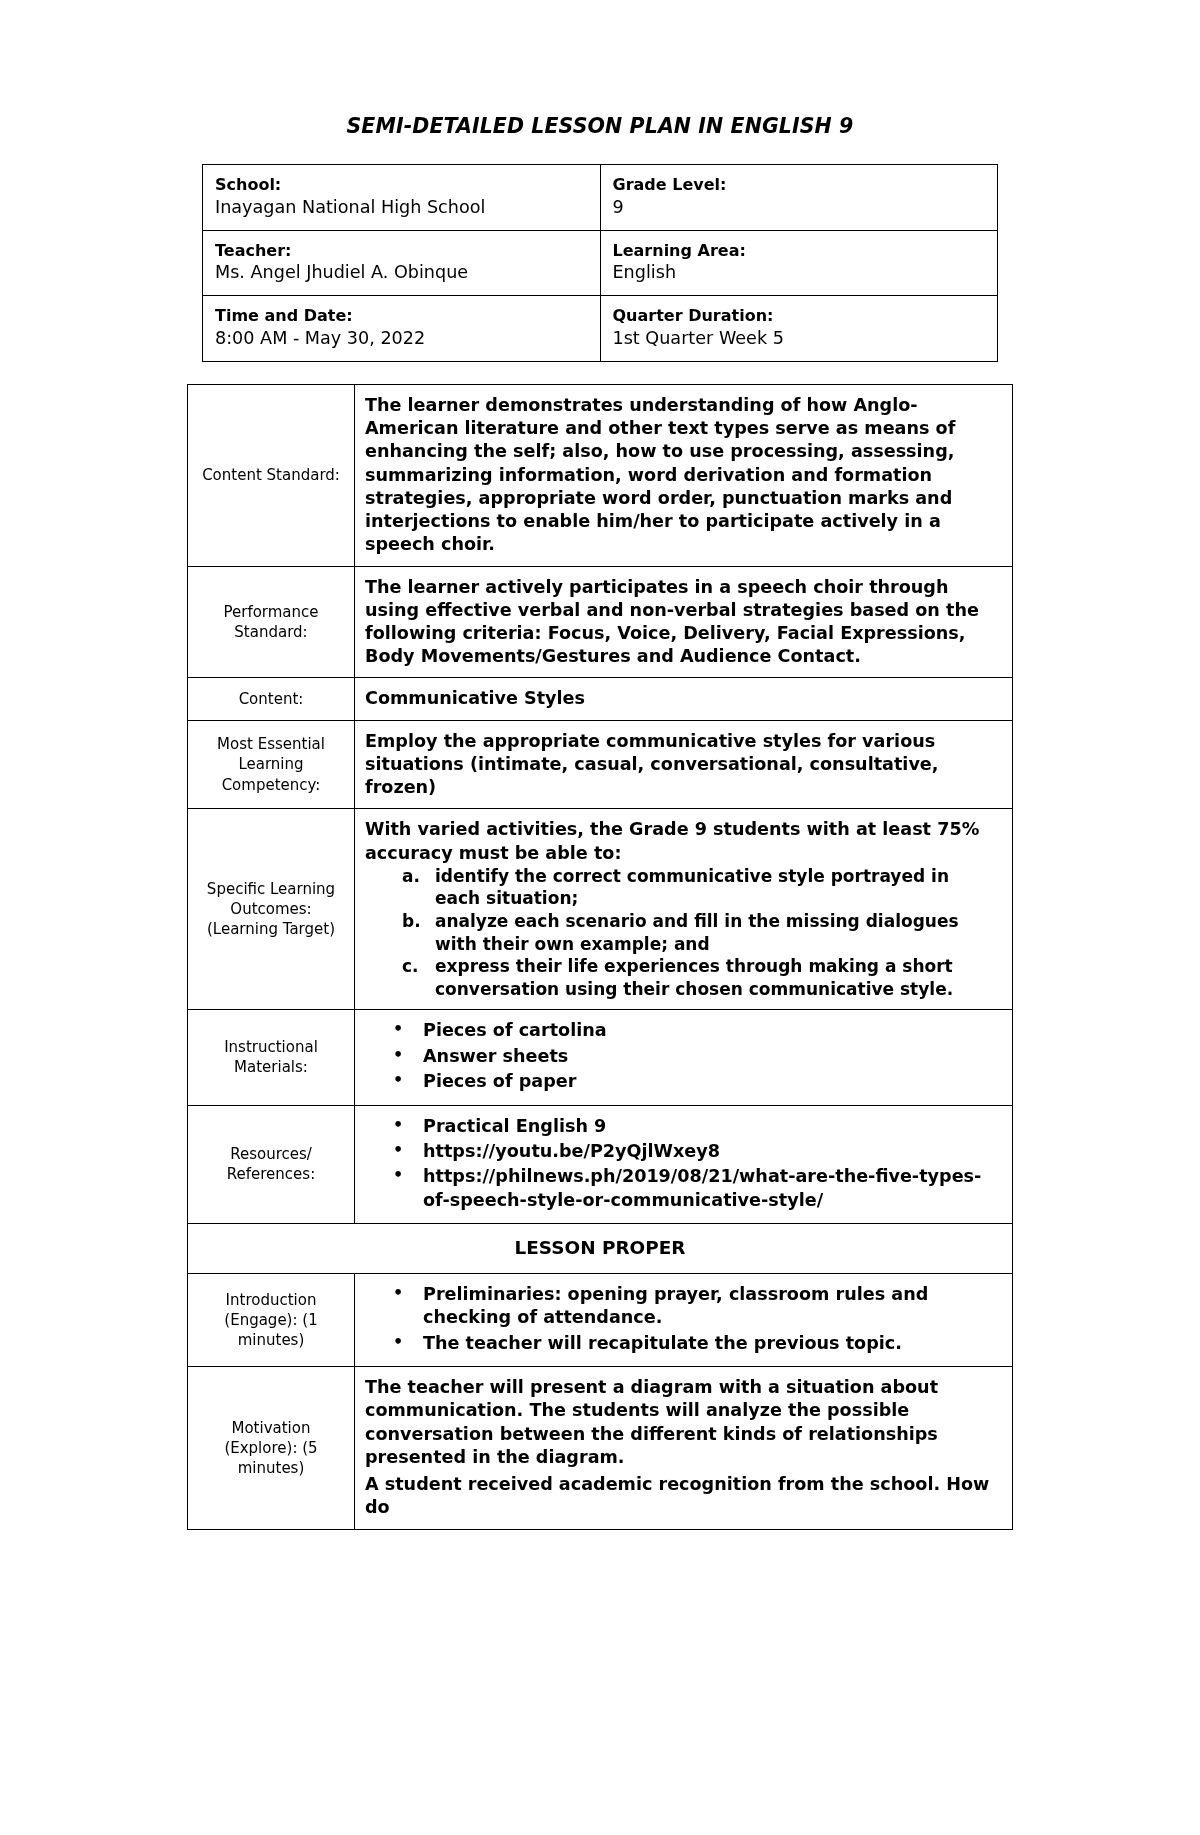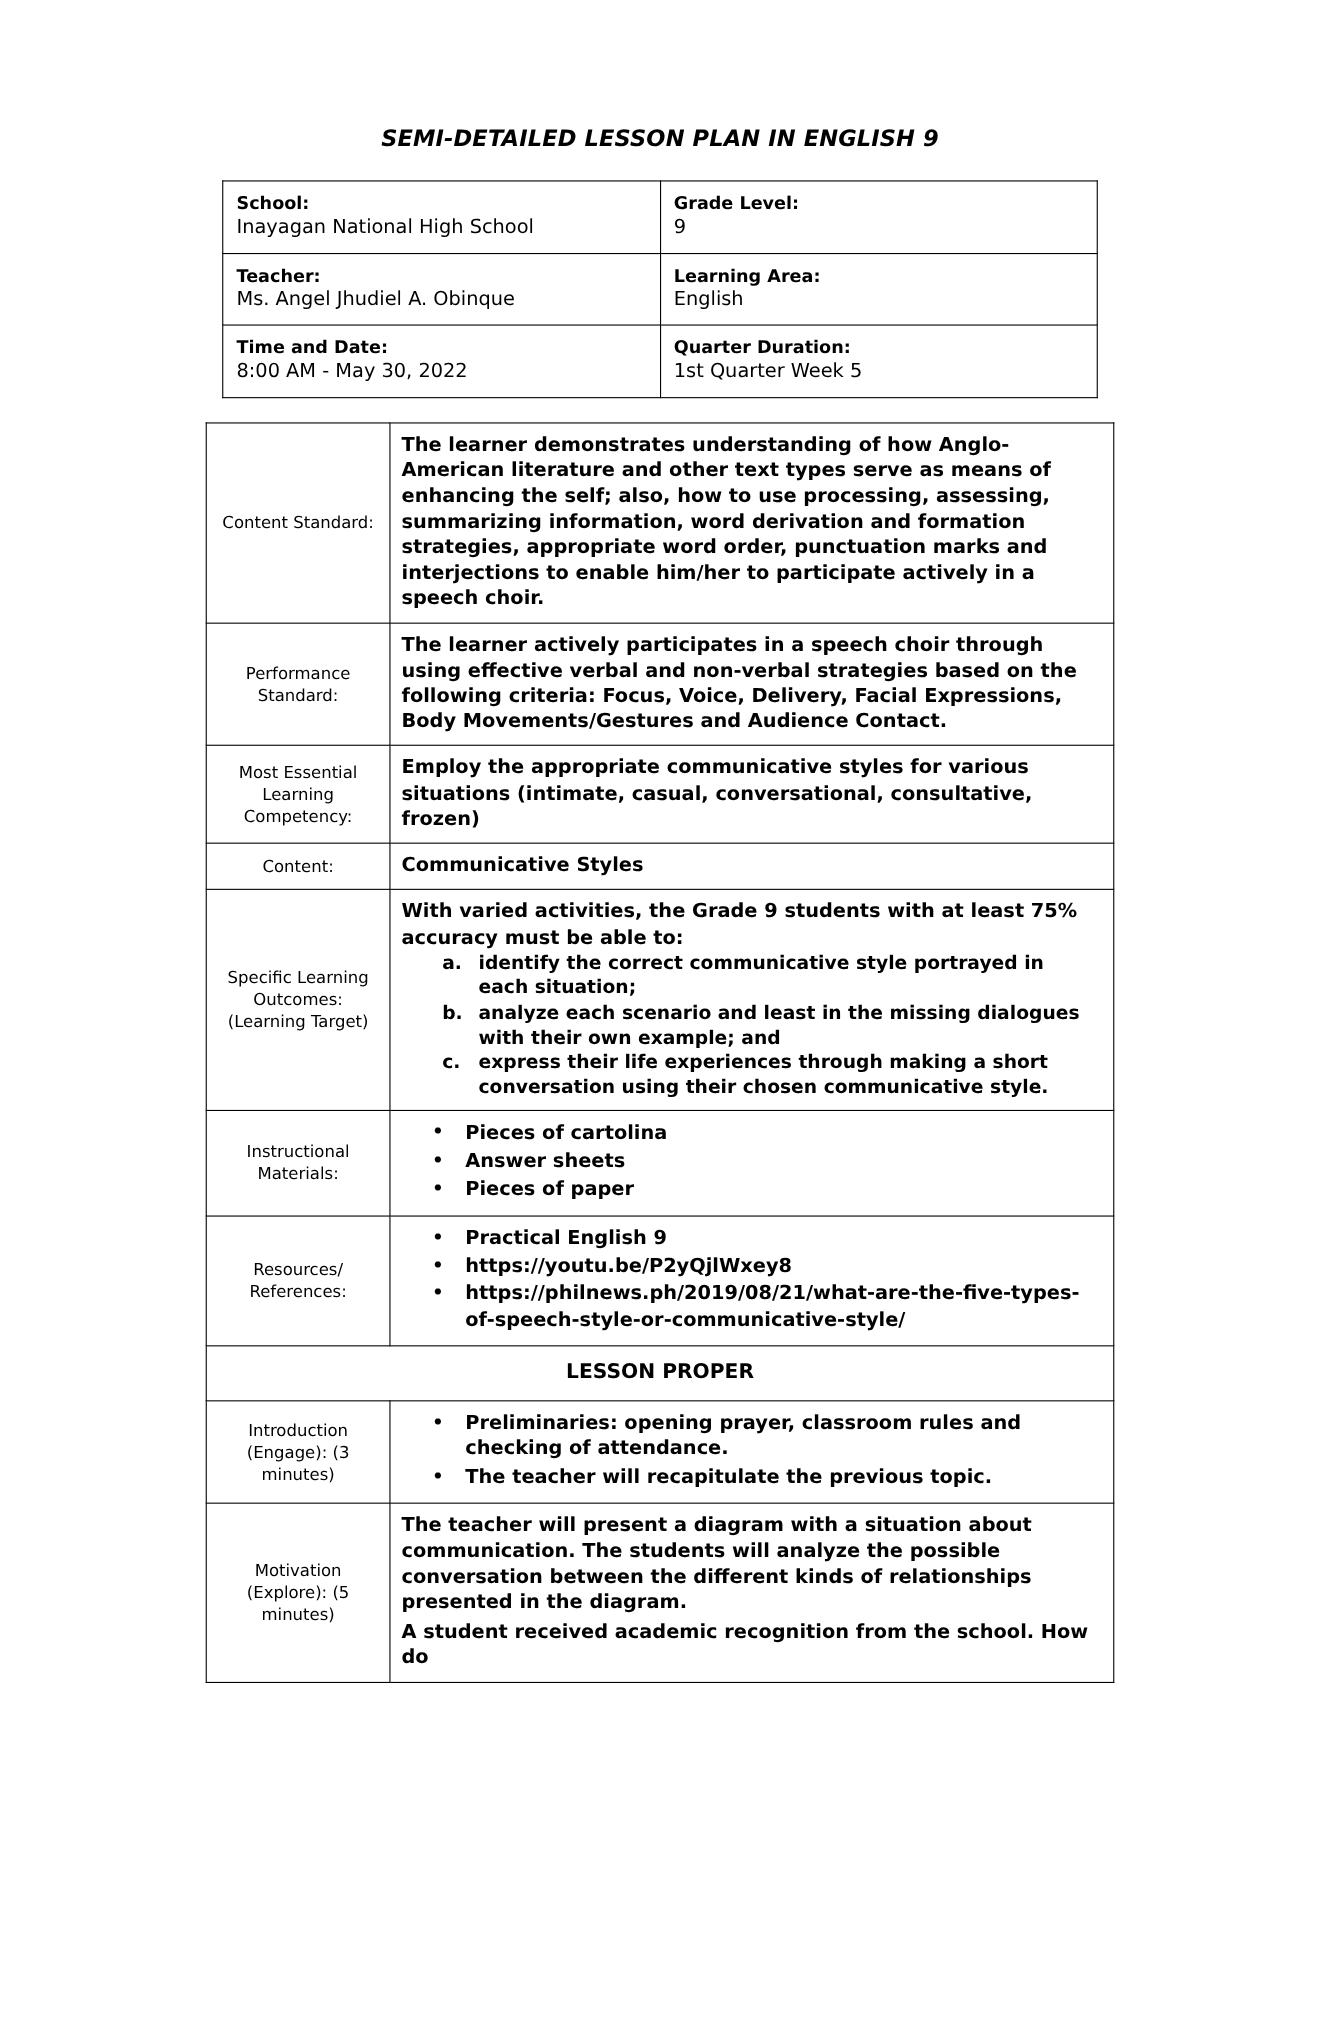--- a/index.html
+++ b/index.html
@@ -193,40 +193,40 @@
       </tr>
 
       <tr>
         <td class="labelcell">Performance Standard:</td>
         <td class="bodycell top">
           <p class="para">The learner actively participates in a speech choir through using effective verbal and non-verbal strategies based on the following criteria: Focus, Voice, Delivery, Facial Expressions, Body Movements/Gestures and Audience Contact.</p>
         </td>
       </tr>
 
       <tr>
+        <td class="labelcell">Content:</td>
+        <td class="bodycell">
+          <p class="para">Communicative Styles</p>
+        </td>
+      </tr>
+
+      <tr>
         <td class="labelcell">Most Essential Learning Competency:</td>
         <td class="bodycell">
           <p class="para">Employ the appropriate communicative styles for various situations (intimate, casual, conversational, consultative, frozen)</p>
-        </td>
-      </tr>
-
-      <tr>
-        <td class="labelcell">Content:</td>
-        <td class="bodycell">
-          <p class="para">Communicative Styles</p>
         </td>
       </tr>
 
       <tr>
         <td class="labelcell">Specific Learning Outcomes: (Learning Target)</td>
         <td class="bodycell">
           <p class="para">With varied activities, the Grade 9 students with at least 75% accuracy must be able to:</p>
           <ol class="alpha">
             <li>identify the correct communicative style portrayed in each situation;</li>
-            <li>analyze each scenario and least in the missing dialogues with their own example; and</li>
+            <li>analyze each scenario and fill in the missing dialogues with their own example; and</li>
             <li>express their life experiences through making a short conversation using their chosen communicative style.</li>
           </ol>
         </td>
       </tr>
 
       <tr>
         <td class="labelcell">Instructional Materials:</td>
         <td class="bodycell">
           <ul class="bullets">
             <li>Pieces of cartolina</li>
@@ -245,21 +245,21 @@
             <li>https://philnews.ph/2019/08/21/what-are-the-five-types-of-speech-style-or-communicative-style/</li>
           </ul>
         </td>
       </tr>
 
       <tr>
         <td class="section-head" colspan="2">LESSON PROPER</td>
       </tr>
 
       <tr>
-        <td class="labelcell">Introduction (Engage): (3 minutes)</td>
+        <td class="labelcell">Introduction (Engage): (1 minutes)</td>
         <td class="bodycell">
           <ul class="bullets intro-list">
             <li>Preliminaries: opening prayer, classroom rules and checking of attendance.</li>
             <li>The teacher will recapitulate the previous topic.</li>
           </ul>
         </td>
       </tr>
 
       <tr>
         <td class="labelcell">Motivation (Explore): (5 minutes)</td>

